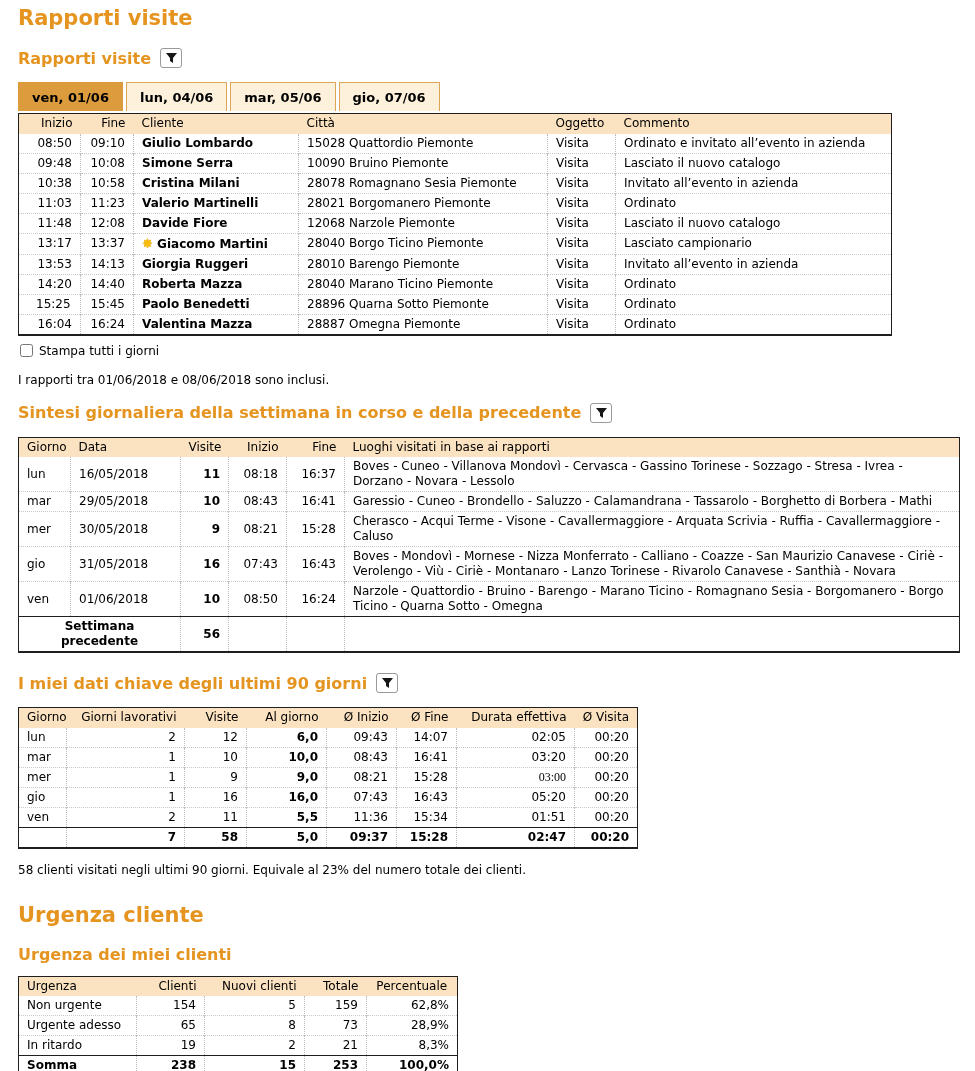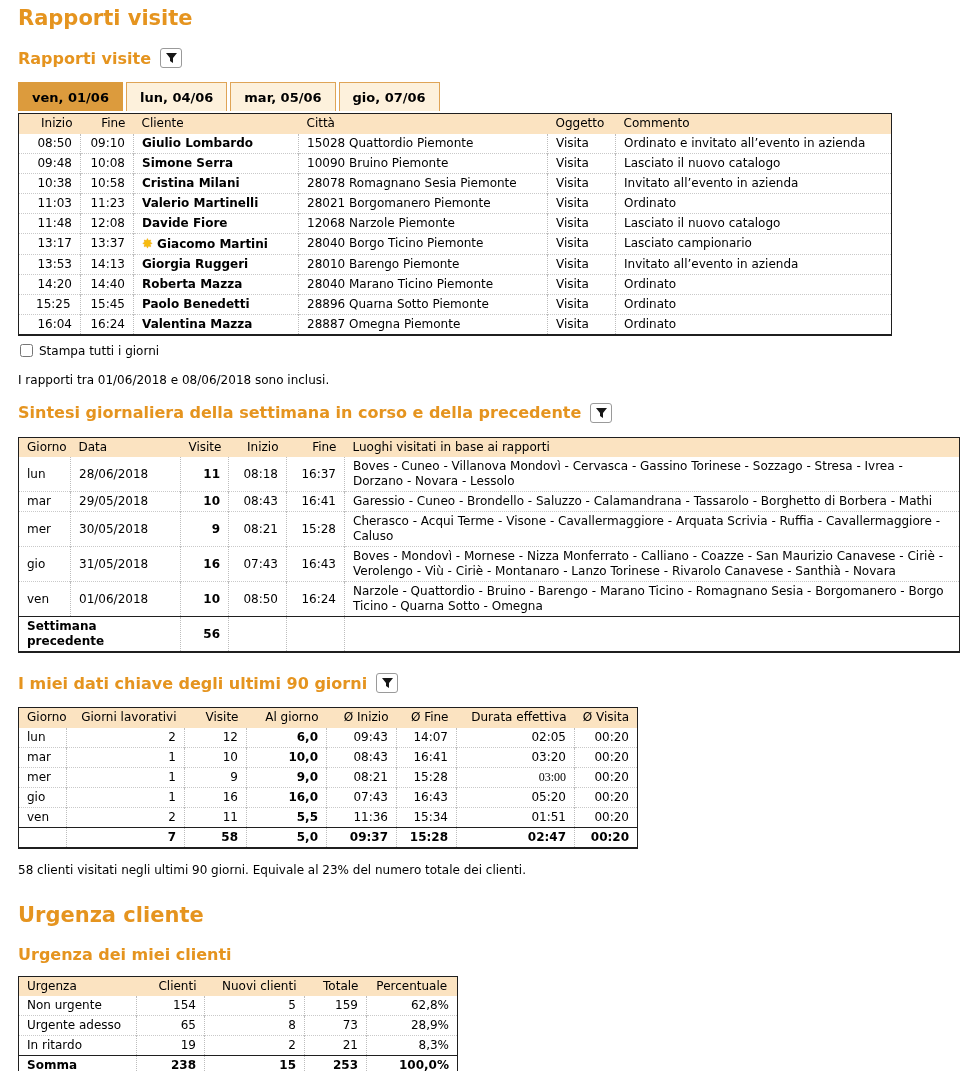--- a/index.html
+++ b/index.html
@@ -226,21 +226,21 @@
         <th style="text-align: left; width: 110px;">Data</th>
         <th style="text-align: right; width: 48px;">Visite</th>
         <th style="text-align: right; width: 58px;">Inizio</th>
         <th style="text-align: right; width: 58px;">Fine</th>
         <th style="text-align: left;">Luoghi visitati in base ai rapporti</th>
       </tr>
     </thead>
     <tbody>
       <tr>
         <td style="text-align: left;">lun</td>
-        <td style="text-align: left;">28/06/2018</td>
+        <td style="text-align: left;">16/05/2018</td>
         <td class="b" style="text-align: right;">11</td>
         <td style="text-align: right;">08:18</td>
         <td style="text-align: right;">16:37</td>
         <td style="text-align: left;">Boves - Cuneo - Villanova Mondovì - Cervasca - Gassino Torinese - Sozzago - Stresa - Ivrea - Dorzano - Novara - Lessolo</td>
       </tr>
       <tr>
         <td style="text-align: left;">mar</td>
         <td style="text-align: left;">29/05/2018</td>
         <td class="b" style="text-align: right;">10</td>
         <td style="text-align: right;">08:43</td>
@@ -265,21 +265,21 @@
       </tr>
       <tr>
         <td style="text-align: left;">ven</td>
         <td style="text-align: left;">01/06/2018</td>
         <td class="b" style="text-align: right;">10</td>
         <td style="text-align: right;">08:50</td>
         <td style="text-align: right;">16:24</td>
         <td style="text-align: left;">Narzole - Quattordio - Bruino - Barengo - Marano Ticino - Romagnano Sesia - Borgomanero - Borgo Ticino - Quarna Sotto - Omegna</td>
       </tr>
       <tr class="total">
-        <td colspan="2" class="b" style="text-align: left;">Settimana precedente</td>
+        <td colspan="2" class="b" style="text-align: center;">Settimana precedente</td>
         <td class="b" style="text-align: right;">56</td>
         <td class="b" style="text-align: right;"></td>
         <td class="b" style="text-align: right;"></td>
         <td class="b" style="text-align: left;"></td>
       </tr>
     </tbody>
   </table>
 
 <div class="h2row" style="margin-top:20px">
   <h2>I miei dati chiave degli ultimi 90 giorni</h2>

